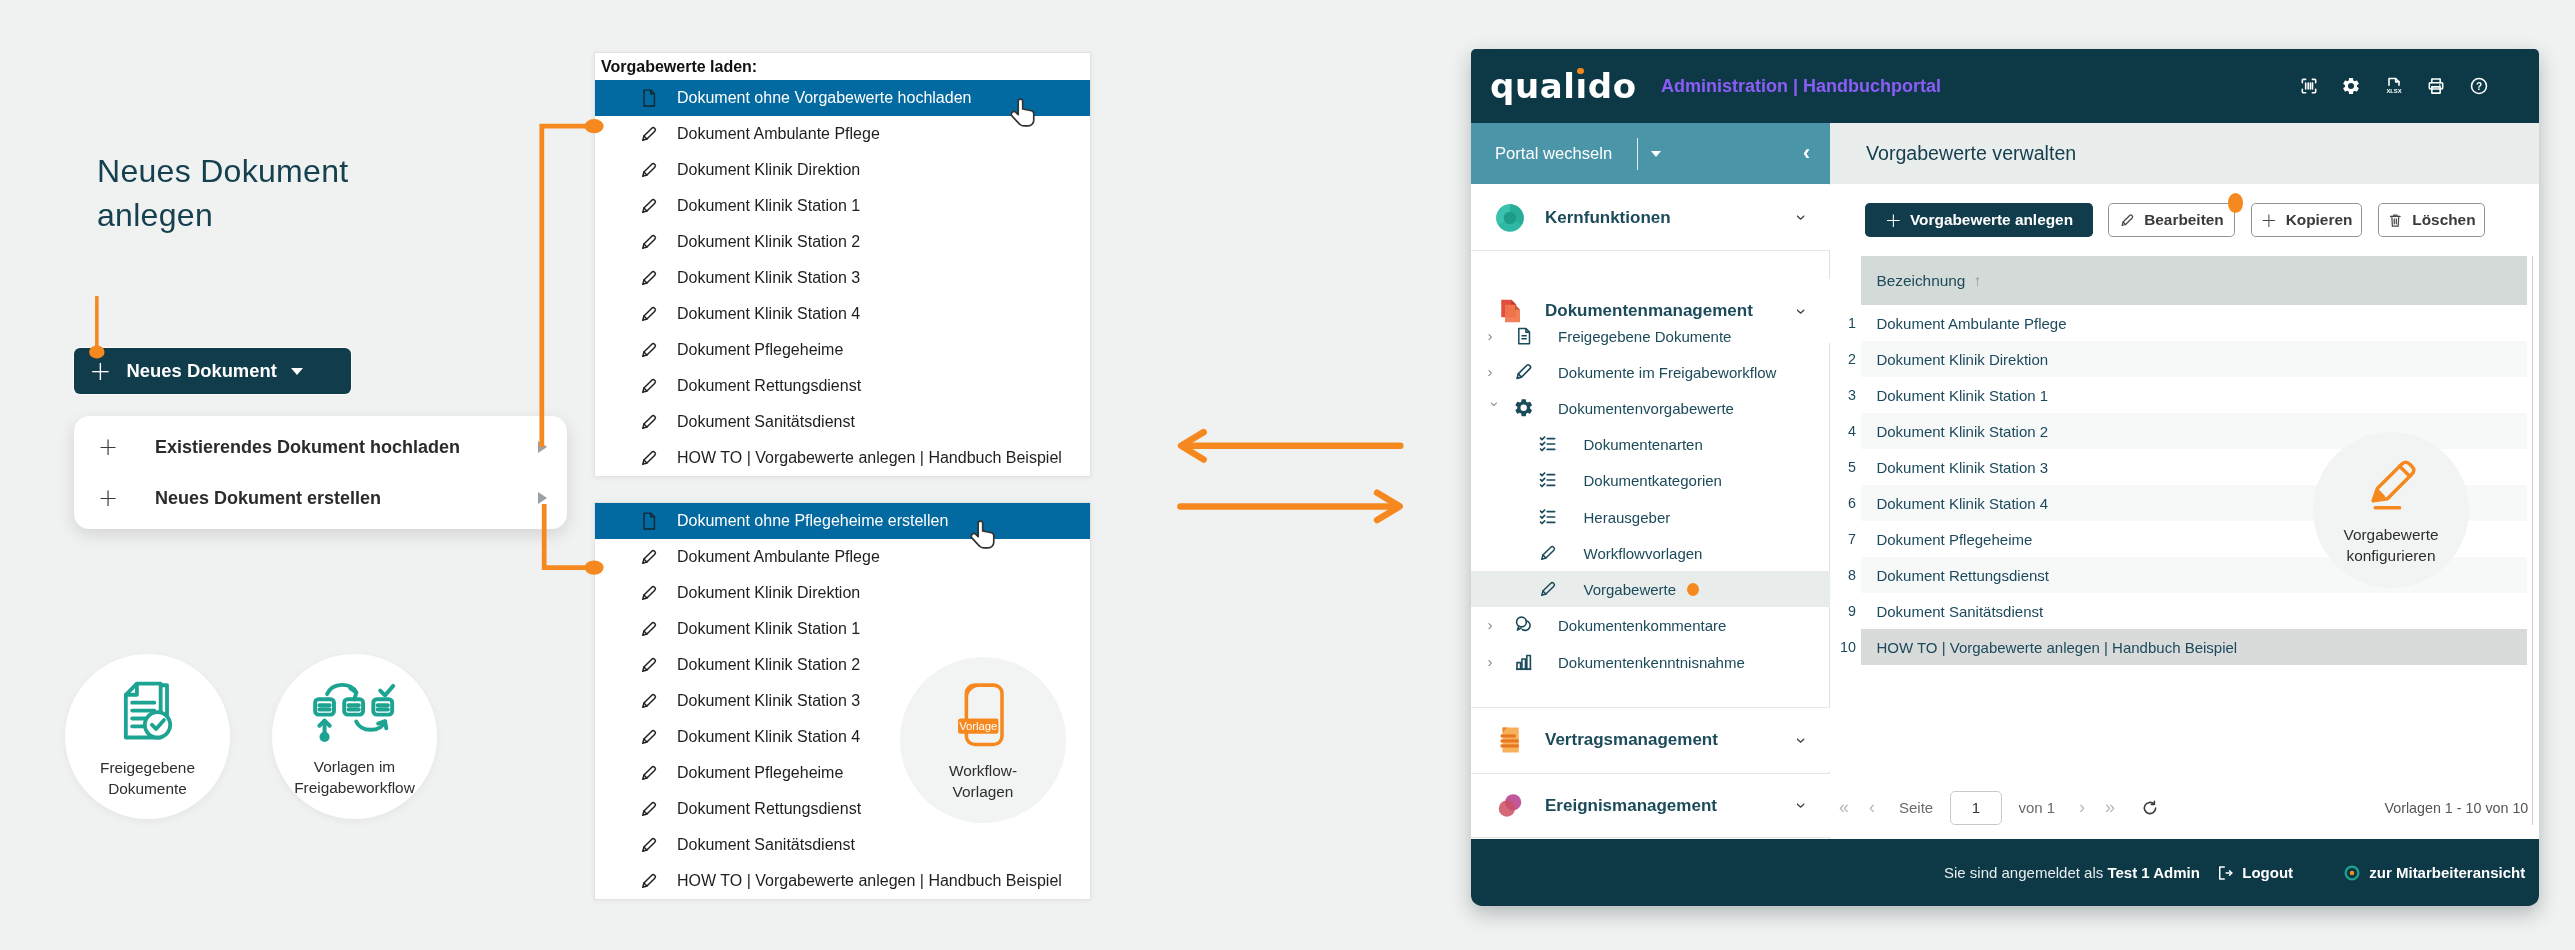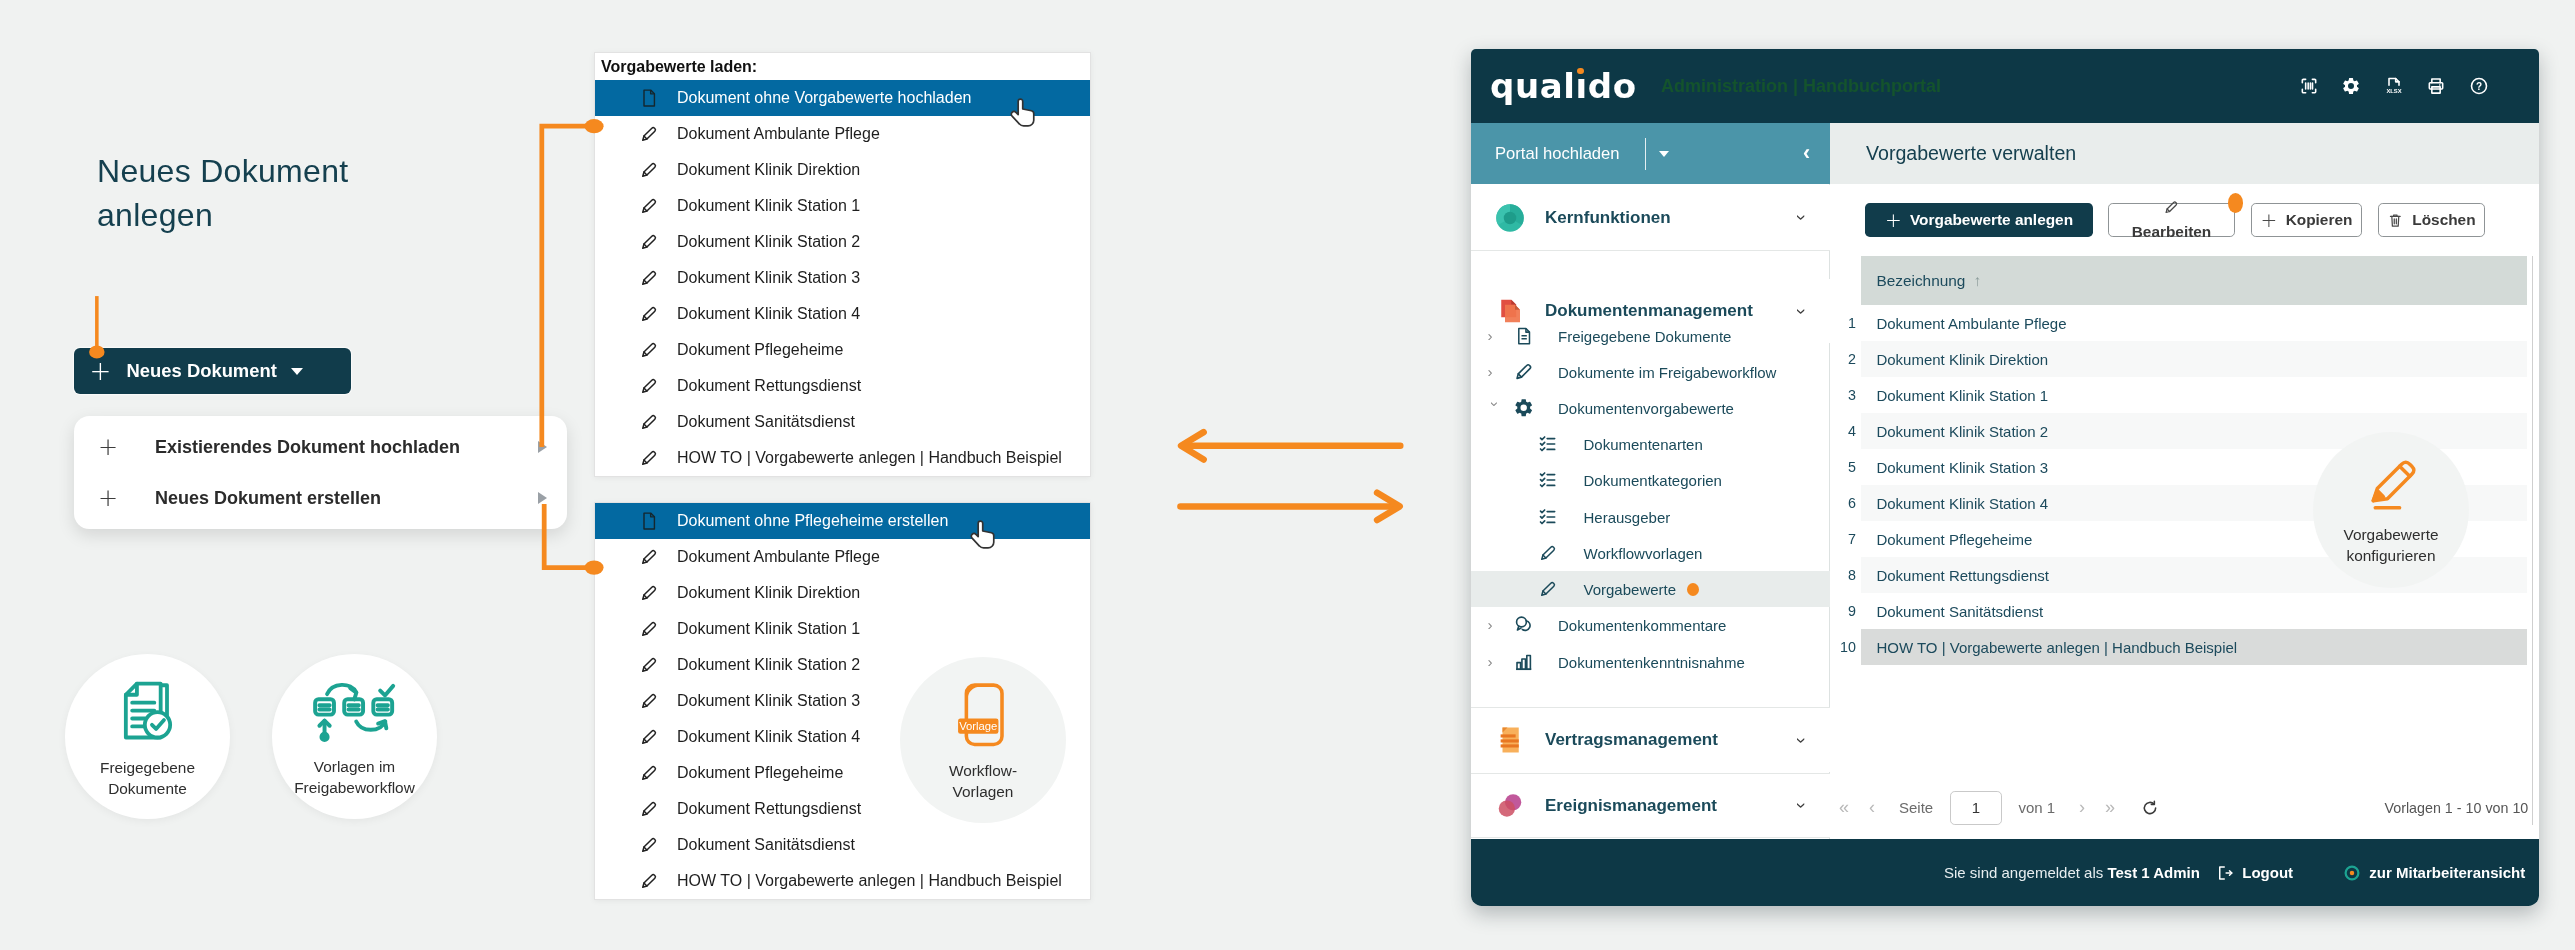--- a/index.html
+++ b/index.html
@@ -42,21 +42,21 @@
 
   
   .overlay{left:0;top:0;width:2576px;height:951px;z-index:50;pointer-events:none;}
 
   
   .app{left:1471px;top:49px;width:1068px;height:857px;border-radius:4.8px 4.8px 10.7px 10.7px;box-shadow:0 7.1px 20px rgba(25,40,46,.28);overflow:hidden;background:#fff;}
   .app .hdr{left:0;top:0;width:1068px;height:74px;background:#0D3846;}
   .logo{left:19px;top:16.6px;font-family:"DejaVu Sans",sans-serif;font-size:34px;font-weight:bold;color:#fff;letter-spacing:0.6px;display:flex;}
   .logo-i{position:relative;}
   .logo-i::after{content:'';position:absolute;width:6.5px;height:6.5px;border-radius:50%;background:#F5891F;left:1.8px;top:2.4px;}
-  .hdr-title{left:190px;top:0;height:74px;display:flex;align-items:center;color:#14532d;font-size:18px;font-weight:bold;}
+  .hdr-title{left:190px;top:0;height:74px;display:flex;align-items:center;color:#8b5cf6;font-size:18px;font-weight:bold;}
   .hdr-icons{right:50px;top:0;height:74px;display:flex;align-items:center;gap:22.6px;}
   .hdr-icons .hic{width:20px;height:20px;color:#fff;cursor:pointer;}
   .hdr-icons .hic svg{width:100%;height:100%;display:block;}
 
   .portal{left:0;top:74px;width:359px;height:61px;background:#4B95A9;display:flex;align-items:center;}
   .portal .plbl{color:#fff;font-size:16.6px;margin-left:24px;}
   .portal .pdiv{width:1.2px;height:32px;background:rgba(255,255,255,.85);margin-left:25px;}
   .portal .pcaret{margin-left:13px;width:0;height:0;border-left:5.3px solid transparent;border-right:5.3px solid transparent;border-top:6.5px solid #fff;}
   .portal .pcol{position:absolute;right:20px;color:#fff;font-size:21.4px;line-height:21.4px;font-weight:bold;cursor:pointer;}
   .content-head{left:359px;top:74px;width:709px;height:61px;background:#E9EDEC;display:flex;align-items:center;}
@@ -480,21 +480,21 @@
       </span>
       <span class="hic">
         <svg viewBox="0 0 24 24" fill="none" stroke="currentColor" stroke-width="1.9">
             <circle cx="12" cy="12" r="9"></circle>
             <text x="12" y="16.6" text-anchor="middle" font-size="12" font-weight="bold" fill="currentColor" stroke="none" font-family="Liberation Sans,sans-serif">?</text>
           </svg>
       </span>
     </div>
 
     <div class="abs portal">
-      <span class="plbl">Portal hochladen</span>
+      <span class="plbl">Portal wechseln</span>
       <span class="pdiv"></span>
       <span class="pcaret"></span>
       <span class="pcol">‹</span>
     </div>
 
     <div class="abs content-head">
       <span class="ctitle">Vorgabewerte verwalten</span>
     </div>
 
     <div class="abs sidebar-bg"></div>
@@ -651,21 +651,21 @@
             </svg>
           </span>
           <span class="clbl">Dokumentenkenntnisnahme</span>
         </div>
       </div>
 
     <div class="abs tb-btn tb-dark" style="left:394px;width:228px;">
       <span class="bp">+</span>
       <span class="bl">Vorgabewerte anlegen</span>
     </div>
-    <div class="abs tb-btn tb-light" style="left:637px;width:127px;flex-direction:column;">
+    <div class="abs tb-btn tb-light" style="left:637px;width:127px;">
       <span class="bic">
           <svg viewBox="0 0 24 24" fill="none" stroke="#4a4a4a" stroke-width="1.8" stroke-linejoin="round" stroke-linecap="round">
             <path d="M4.5 19.5l1.4-5L15.4 5a2.3 2.3 0 0 1 3.2 0l.4.4a2.3 2.3 0 0 1 0 3.2L9.5 18.1z"></path>
             <path d="M5.9 14.5l3.6 3.6"></path>
           </svg>
         </span>
       <span class="bl">Bearbeiten</span>
     </div>
     <div class="abs tb-btn tb-light" style="left:780px;width:111px;">
       <span class="bp" style="color:#4a4a4a;">+</span>

